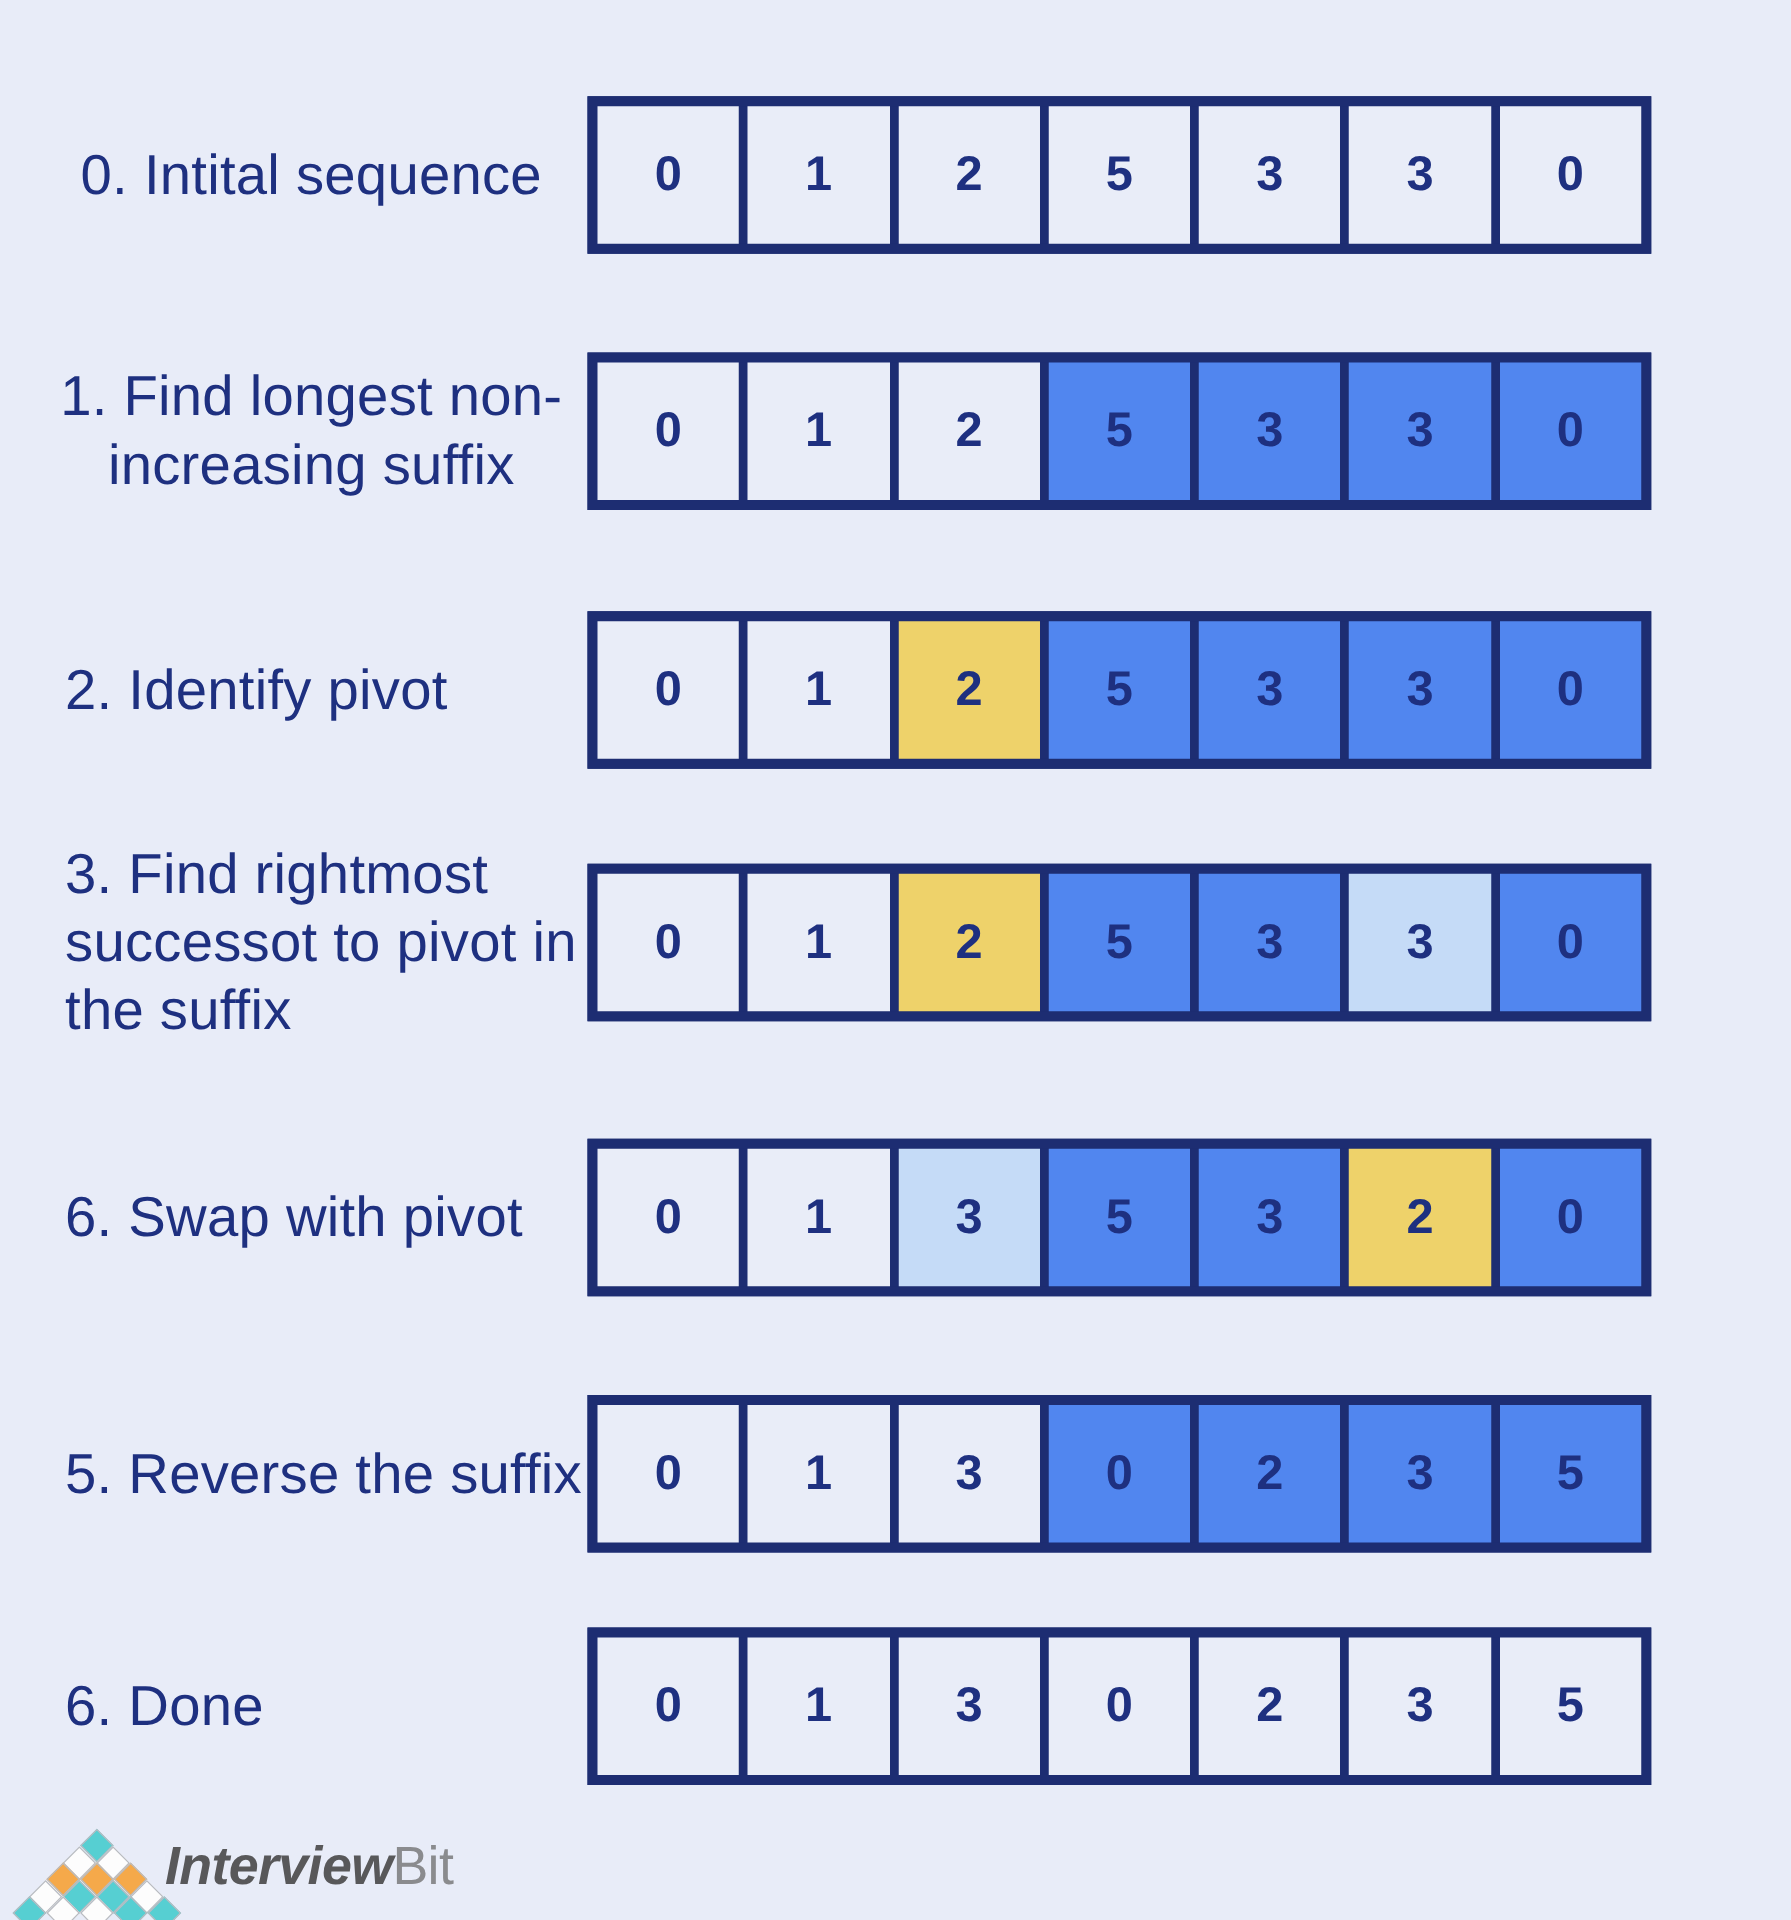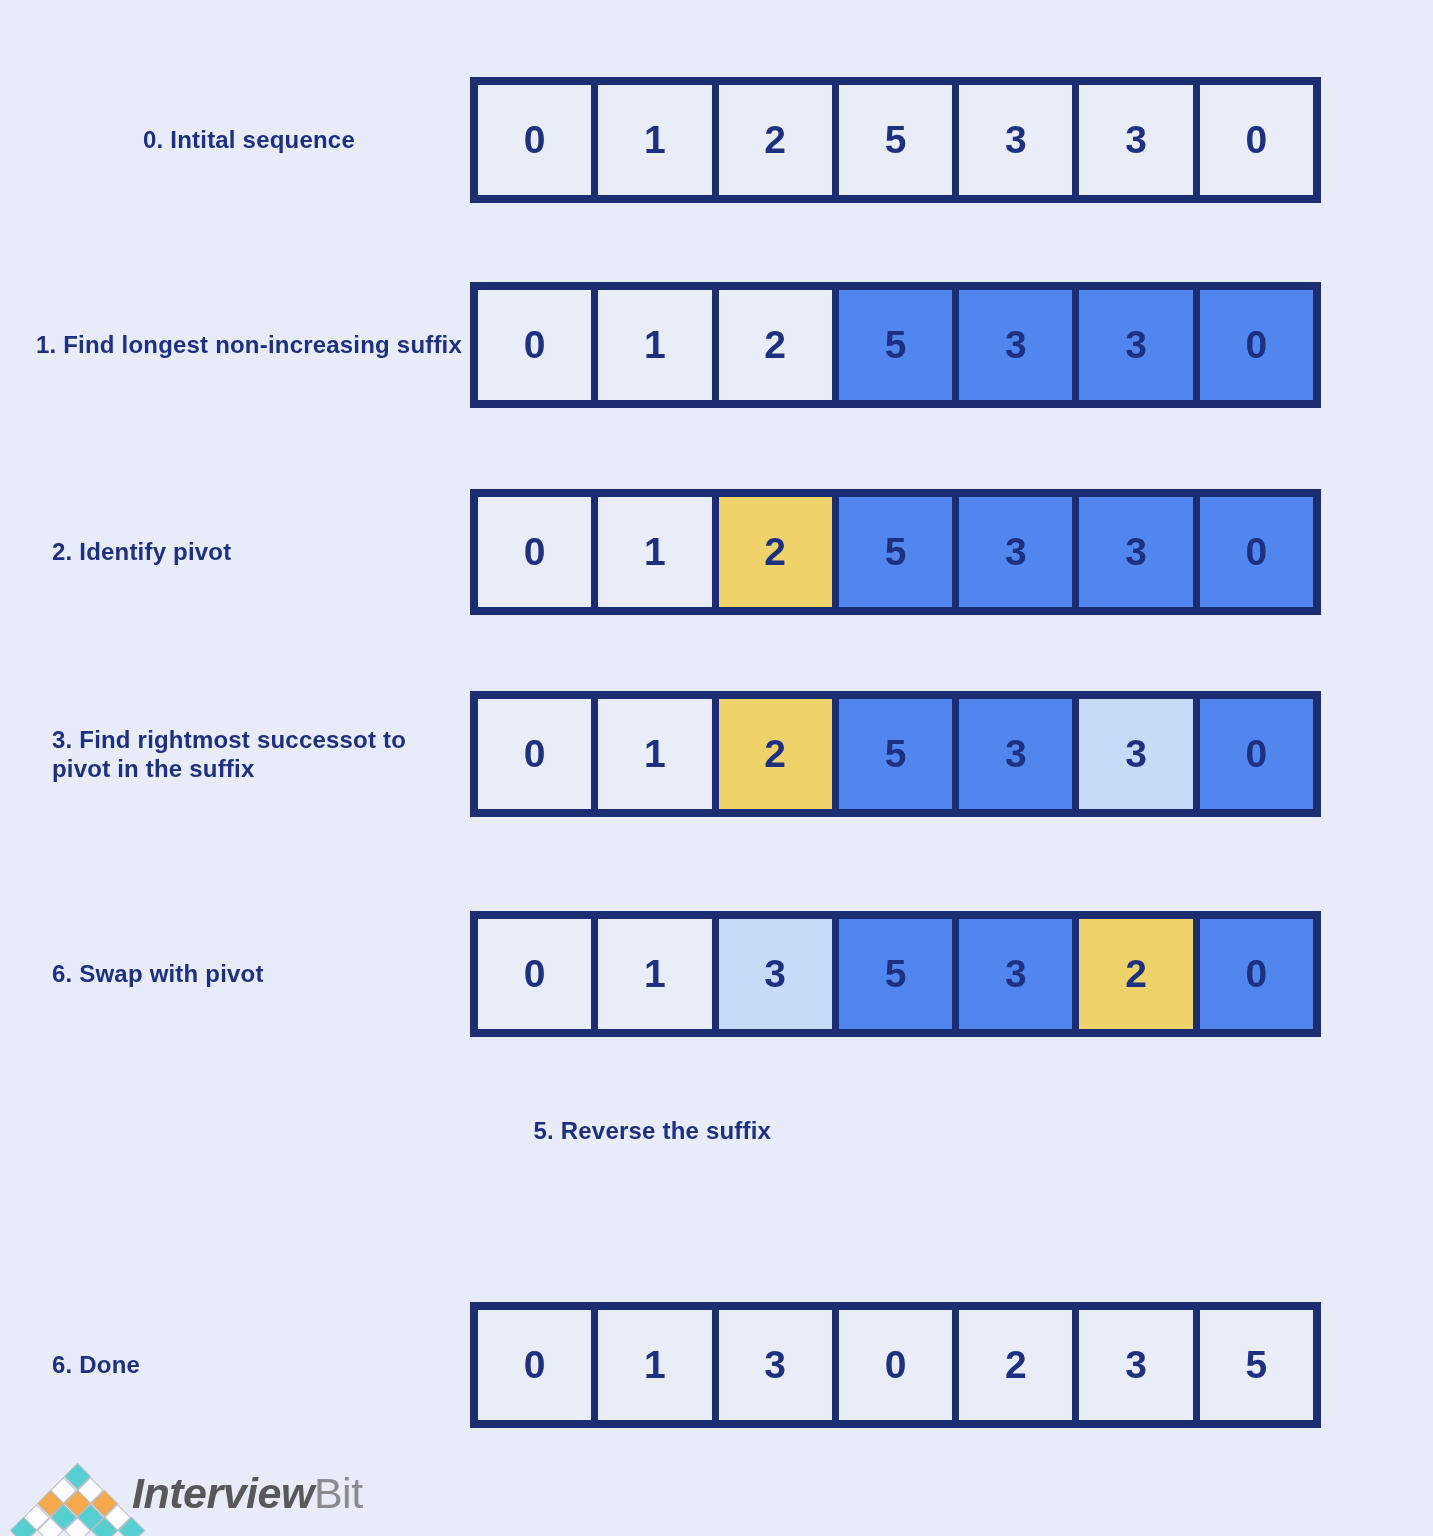--- a/index.html
+++ b/index.html
@@ -33,22 +33,22 @@
     left: 0;
     width: 1433px;
     display: flex;
     align-items: center;
   }
 
   .step-label {
     width: 470px;
     flex: 0 0 470px;
     color: #1e3080;
-    font-size: 24px;
-    font-weight: bold;
+    font-size: 45px;
+    font-weight: normal;
     line-height: 1.22;
     padding-left: 40px;
     box-sizing: border-box;
     letter-spacing: 0.2px;
   }
   .step-label.align-center { text-align: center; padding-left: 28px; }
   .step-label.align-left   { text-align: left;   padding-left: 52px; }
 
   .array {
     flex: 0 0 auto;
@@ -174,21 +174,21 @@
         <div class="array">
           <div class="cell c-plain">0</div>
           <div class="cell c-plain">1</div>
           <div class="cell c-ltblue">3</div>
           <div class="cell c-blue">5</div>
           <div class="cell c-blue">3</div>
           <div class="cell c-yellow">2</div>
           <div class="cell c-blue">0</div>
         </div>
       </div>
-      <div class="step-row" style="top: 1116px; height: 126px; flex-direction: column;">
+      <div class="step-row" style="top: 1116px; height: 126px;">
         <div class="step-label align-left">5. Reverse the suffix</div>
         <div class="array">
           <div class="cell c-plain">0</div>
           <div class="cell c-plain">1</div>
           <div class="cell c-plain">3</div>
           <div class="cell c-blue">0</div>
           <div class="cell c-blue">2</div>
           <div class="cell c-blue">3</div>
           <div class="cell c-blue">5</div>
         </div>

